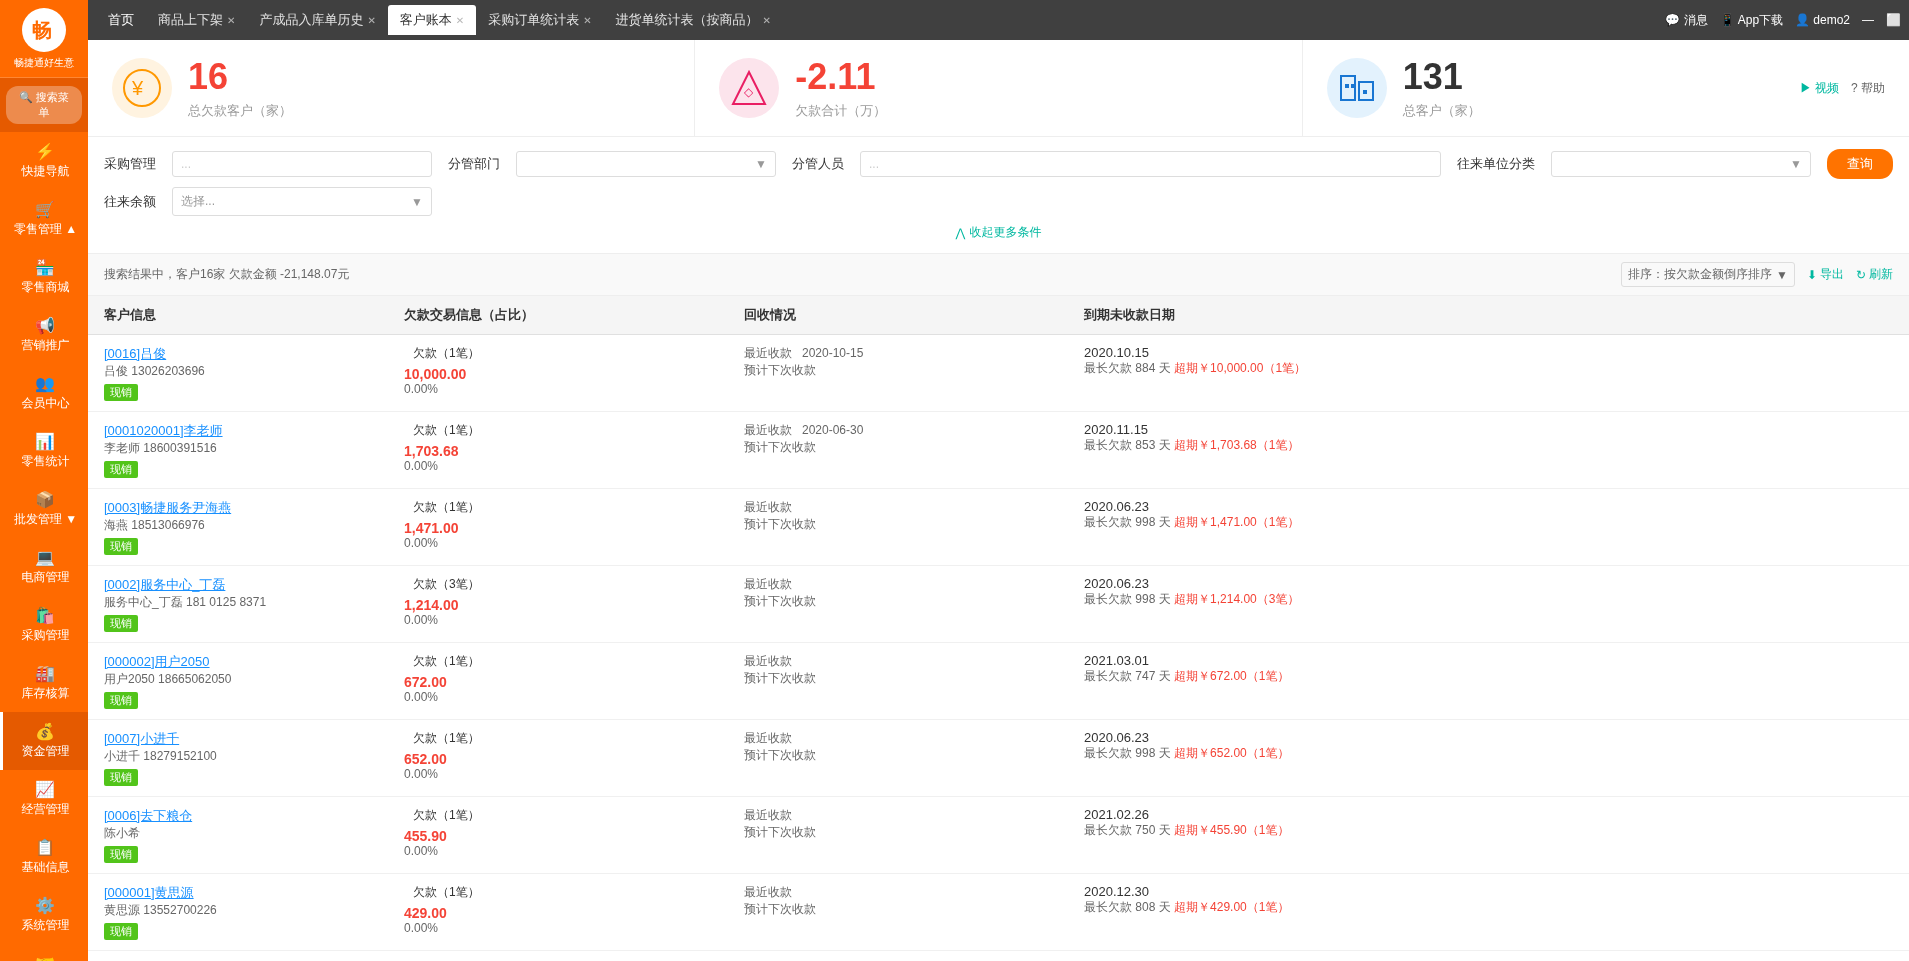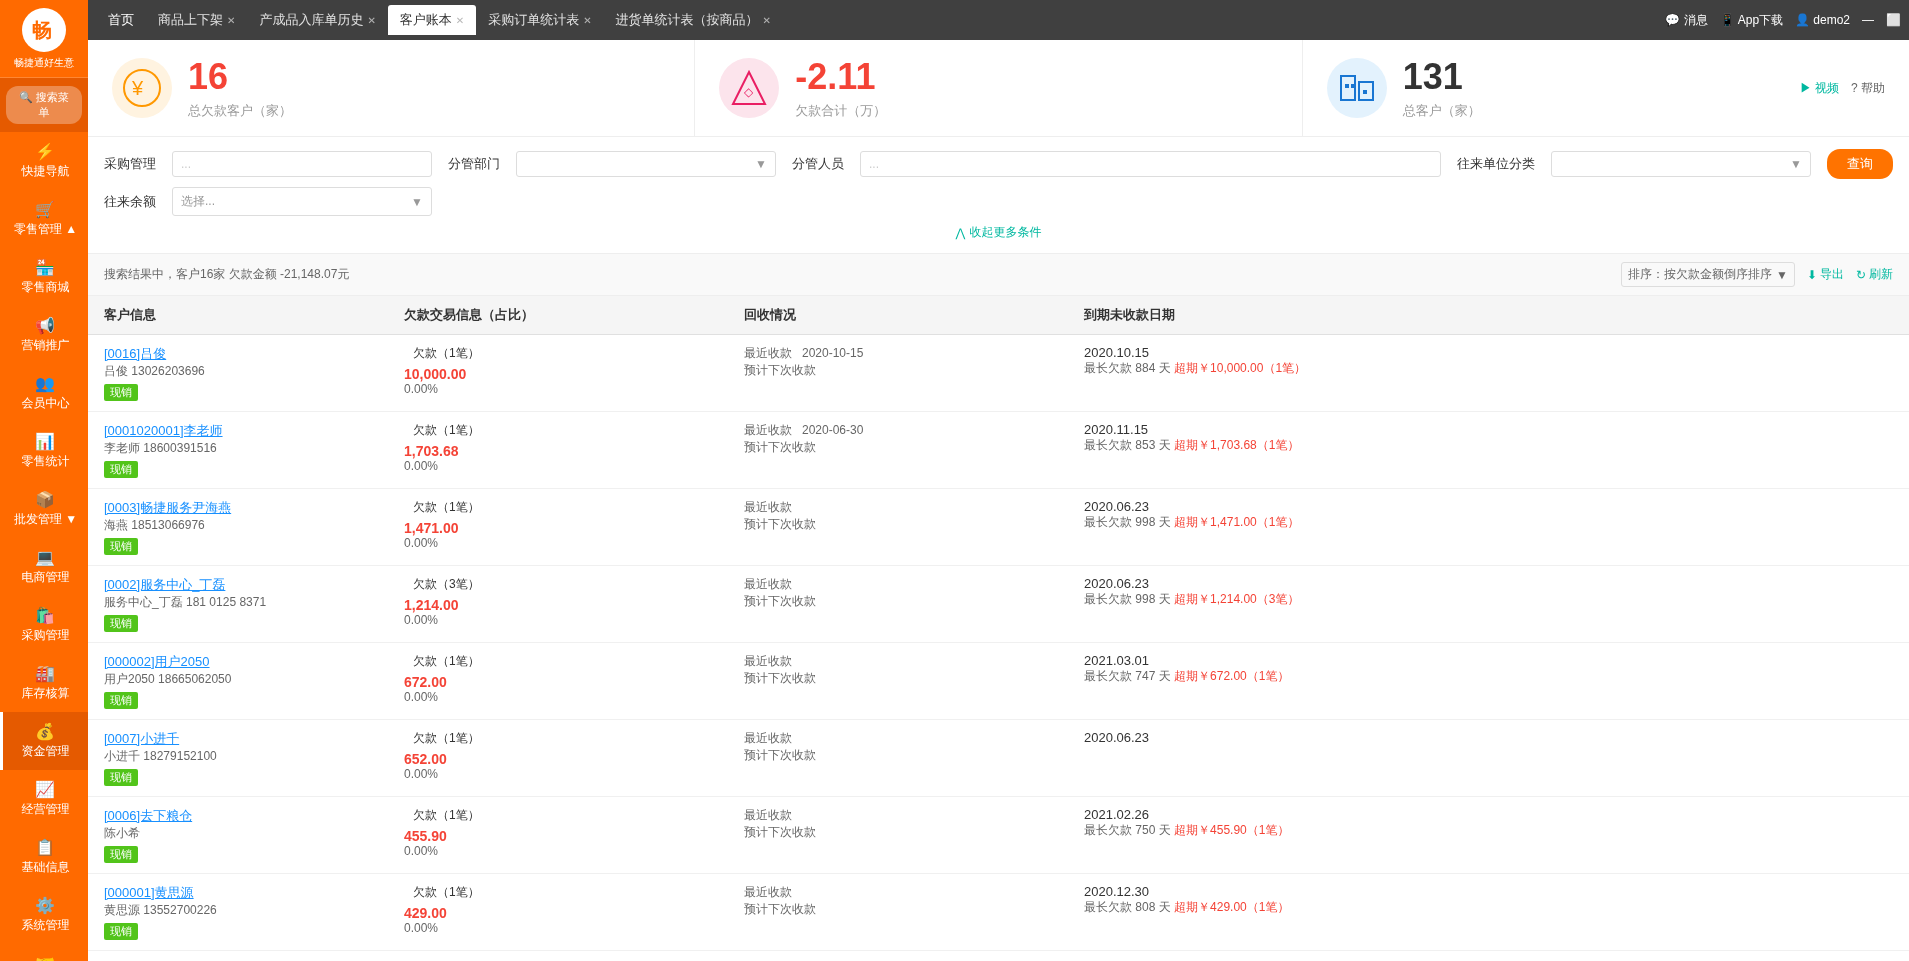--- a/index.html
+++ b/index.html
@@ -420,20 +420,21 @@
           <div class="debt-count">欠款（1笔）</div>
           <div class="debt-amount">652.00</div>
           <div class="debt-percent">0.00%</div>
         </div>
         <div>
           <div class="collection-info">最近收款</div>
           <div class="collection-info">预计下次收款</div>
         </div>
         <div>
           <div class="date-info">2020.06.23</div>
+          <div style="color:#666; font-size:12px;">最长欠款 998 天 <span class="overdue-text">超期￥652.00（1笔）</span></div>
         </div>
       </div>
 
       <div class="table-row">
         <div>
           <div class="customer-name">[0006]去下粮仓</div>
           <div class="customer-phone">陈小希</div>
           <span class="customer-tag">现销</span>
         </div>
         <div>

